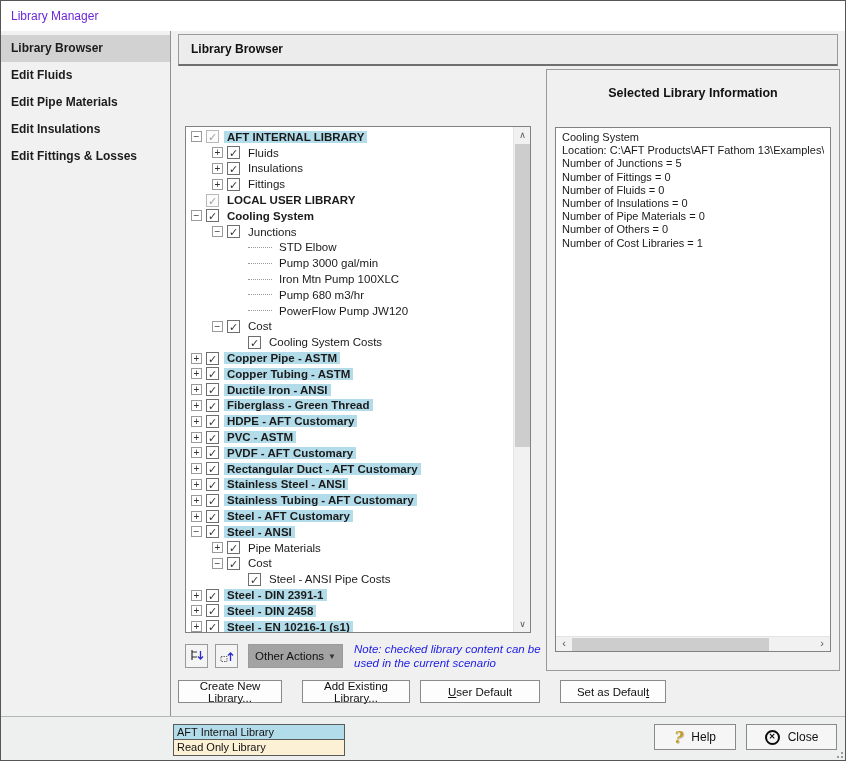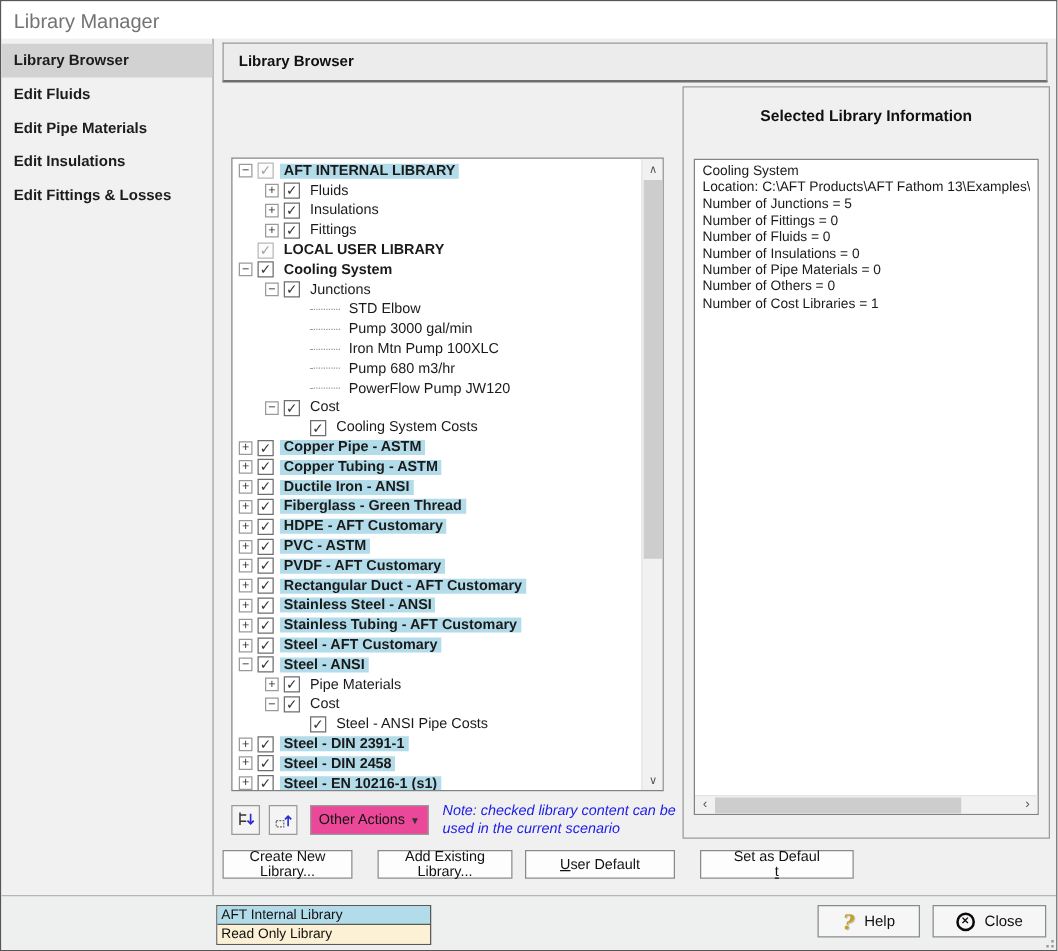--- a/index.html
+++ b/index.html
@@ -4,21 +4,21 @@
 <style>
   * { margin:0; padding:0; box-sizing:border-box; }
   html,body { background:#d7d7d7; }
   body { font-family:"Liberation Sans","DejaVu Sans",sans-serif; }
 
   .dialog { position:relative; width:846px; height:761px; background:#f0f0f0;
             border:1px solid #565656; overflow:hidden; }
 
   
   .titlebar { position:absolute; top:0; left:0; right:0; height:30px; background:#ffffff; }
-  .titlebar .ttext { position:absolute; left:10px; top:8px; font-size:16px; color:#737373; }
+  .titlebar .ttext { position:absolute; left:10px; top:8px; font-size:12px; color:#6d28d9; }
 
   
   .sidebar { position:absolute; left:0; top:30px; width:170px; bottom:44px;
              background:#f0f1f0; border-right:1px solid #919191; padding-top:4px; }
   .side-item { height:27px; line-height:27px; padding-left:10px; font-size:12px;
                font-weight:bold; color:#1c1c1c; cursor:default; }
   .side-item.sel { background:#d2d2d2; }
 
   
   .main { position:absolute; left:170px; top:30px; right:0; bottom:44px; background:#f0f0f0; }
@@ -70,21 +70,21 @@
   .vscroll .arr.up { top:0; }
   .vscroll .arr.down { bottom:0; }
   .vscroll .thumb { position:absolute; left:1px; width:15px; top:17px; height:60%;
                     background:#cdcdcd; cursor:pointer; }
 
   
   .tree-actions { position:absolute; left:14px; top:608px; width:361px; height:34px;
                   display:flex; align-items:center; }
   .mini-btn { width:23px; height:24px; border:1px solid #9a9a9a; background:#f4f4f4;
               display:flex; align-items:center; justify-content:center; margin-right:7px; cursor:pointer; }
-  .other-actions { height:24px; width:95px; border:1px solid #9a9a9a; background:#ec4899;
+  .other-actions { height:24px; width:95px; border:1px solid #9a9a9a; background:#a3a3a3;
                    font-size:11.5px; color:#111; margin-left:3px; display:flex; align-items:center;
                    justify-content:space-between; padding:0 6px; cursor:pointer; }
   .oa-caret { font-size:8px; color:#333; }
   .note { margin-left:11px; width:190px; font-size:11.5px; line-height:14px; color:#1a1ae6;font-style:italic; }
 
   
   .right-col { position:absolute; left:375px; top:38px; width:294px; height:602px;
                background:#f0f0f0; border:1px solid #9a9a9a; }
   .info-title { text-align:center; font-size:12.5px; font-weight:bold; color:#111; margin-top:16px; }
   .info-box { position:absolute; left:8px; right:8px; top:57px; height:525px;
@@ -100,21 +100,21 @@
   .hscroll .thumb { position:absolute; top:1px; height:13px; left:16px; width:72%;
                     background:#cdcdcd; cursor:pointer; }
 
   
   .buttons-row { position:absolute; left:7px; right:7px; top:649px; height:23px; display:flex; }
   .btn { height:23px; border:1px solid #8a8a8a; background:#fdfdfd; font-size:11.5px; color:#111;
          font-family:"Liberation Sans",sans-serif; display:flex; align-items:center; justify-content:center;
          cursor:pointer; }
   .btn .accel { text-decoration:underline; }
   .b1 { width:104px; } .b2 { width:108px; margin-left:20px; } .b3 { width:141px; margin-left:8px; }
-  .b4 { width:120px; margin-left:10px; } .b5 { width:123px; margin-left:20px;flex-direction:column; }
+  .b4 { width:120px; margin-left:10px; } .b5 { width:106px; margin-left:20px; }
 
   
   .footer { position:absolute; left:0; right:0; bottom:0; height:44px; background:#eef0ef;
             border-top:1px solid #b6b6b6; }
   .legend { position:absolute; left:172px; top:7px; width:172px; border:1px solid #5a5a5a; }
   .legend-row { height:15px; font-size:11px; line-height:15px; padding-left:3px; color:#111; }
   .legend-row.blue { background:#b3dcea; border-bottom:1px solid #5a5a5a; }
   .legend-row.cream { background:#fcf0d5; }
   .foot-btn { position:absolute; top:7px; height:26px; border:1px solid #8a8a8a; background:#f6f6f6;
               font-size:12px; color:#111; display:flex; align-items:center; justify-content:center;

